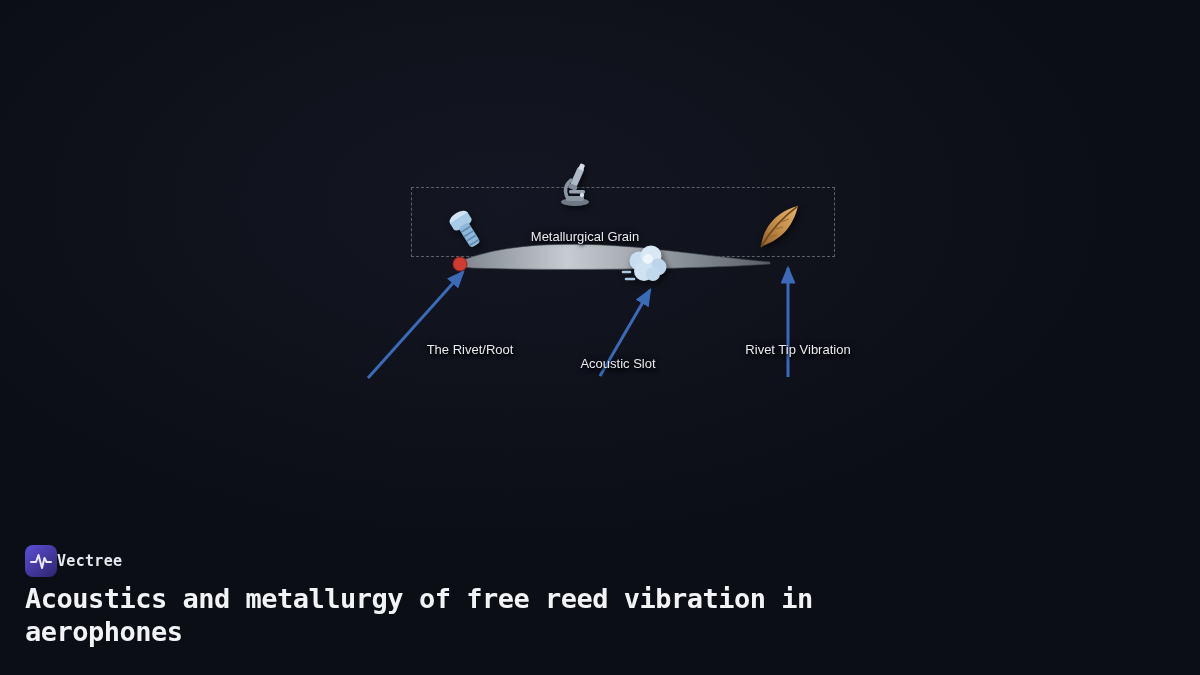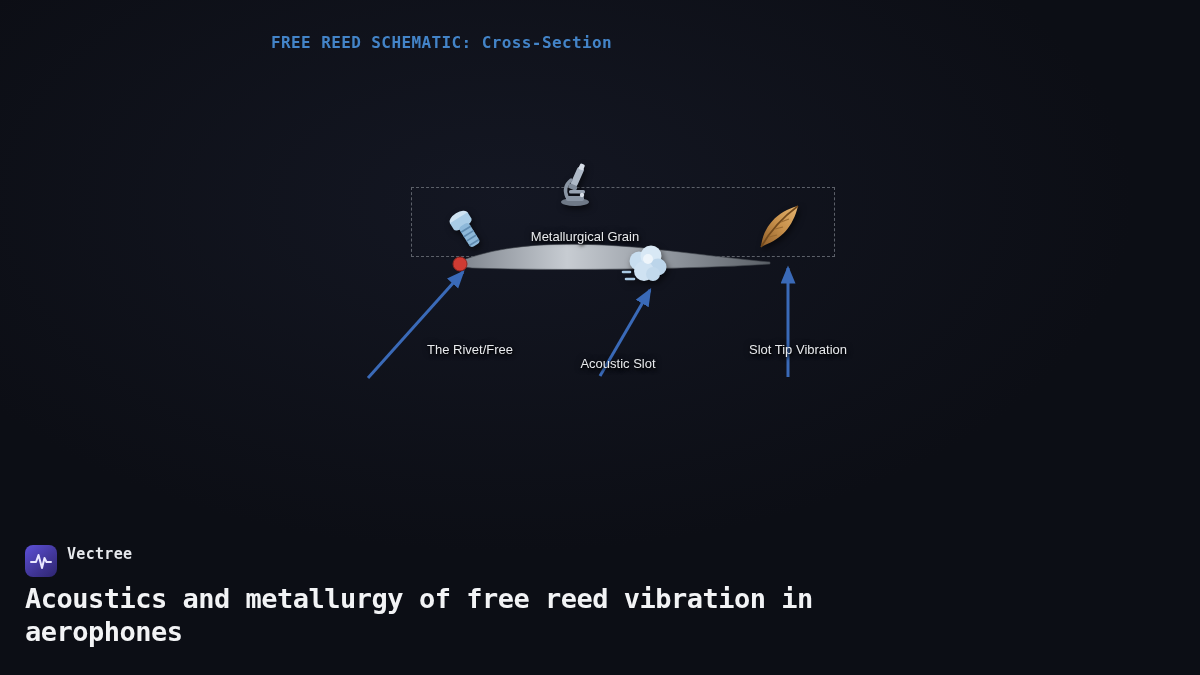--- a/index.html
+++ b/index.html
@@ -67,21 +67,21 @@
   .label-slot  { left: 618px; top: 314px; margin-top: 42px; }
   .label-rivet { left: 470px; top: 342px; }
   .label-tip   { left: 798px; top: 342px; }
 
   
   .brand-row {
     position: absolute;
     left: 25px;
     top: 545px;
     display: flex;
-    gap: 10px;
+    align-items: center;
   }
   .brand-logo {
     width: 32px;
     height: 32px;
     border-radius: 8px;
     background: linear-gradient(140deg, #5d50d8 0%, #403595 60%, #2e2570 100%);
     display: flex;
     align-items: center;
     justify-content: center;
   }
@@ -109,21 +109,20 @@
     font-size: 14px;
     color: #6a7180;
     letter-spacing: 0.2px;
   }
 </style>
 </head>
 <body>
 
 <div class="stage">
 
-  <div class="schematic-title">FREE REED SCHEMATIC: Cross-Section</div>
 
   <div class="diagram-layer">
 
     <div class="dashed-box"></div>
 
     <svg class="diagram-svg" viewBox="0 0 1200 675">
       <defs>
         <linearGradient id="reedGrad" x1="0" y1="0" x2="1" y2="0">
           <stop offset="0" stop-color="#7d838c"></stop>
           <stop offset="0.35" stop-color="#c7ccd2"></stop>
@@ -193,22 +192,22 @@
           </linearGradient>
         </defs>
         <path d="M8,46 C10,26 24,10 45,5 C40,26 28,38 12,44 Z" fill="url(#featherGrad)"></path>
         <path d="M8,46 C16,32 30,16 45,5" stroke="#734a1d" stroke-width="1.6" fill="none"></path>
         <path d="M16,36 L24,34 M22,28 L30,26 M28,21 L36,18" stroke="#9a6b32" stroke-width="1.2"></path>
       </svg>
     </span>
 
     <div class="diag-label label-grain">Metallurgical Grain</div>
     <div class="diag-label label-slot">Acoustic Slot</div>
-    <div class="diag-label label-rivet">The Rivet/Free</div>
-    <div class="diag-label label-tip">Slot Tip Vibration</div>
+    <div class="diag-label label-rivet">The Rivet/Root</div>
+    <div class="diag-label label-tip">Rivet Tip Vibration</div>
   </div>
 
   <div class="brand-row">
     <span class="brand-logo">
       <svg viewBox="0 0 32 32" width="32" height="32">
         <polyline points="6,17 11,17 13.5,10 17,23 19.5,13 21.5,17 26,17" fill="none" stroke="#e9e7ff" stroke-width="2" stroke-linecap="round" stroke-linejoin="round"></polyline>
       </svg>
     </span>
     <span class="brand-name">Vectree</span>
   </div>

